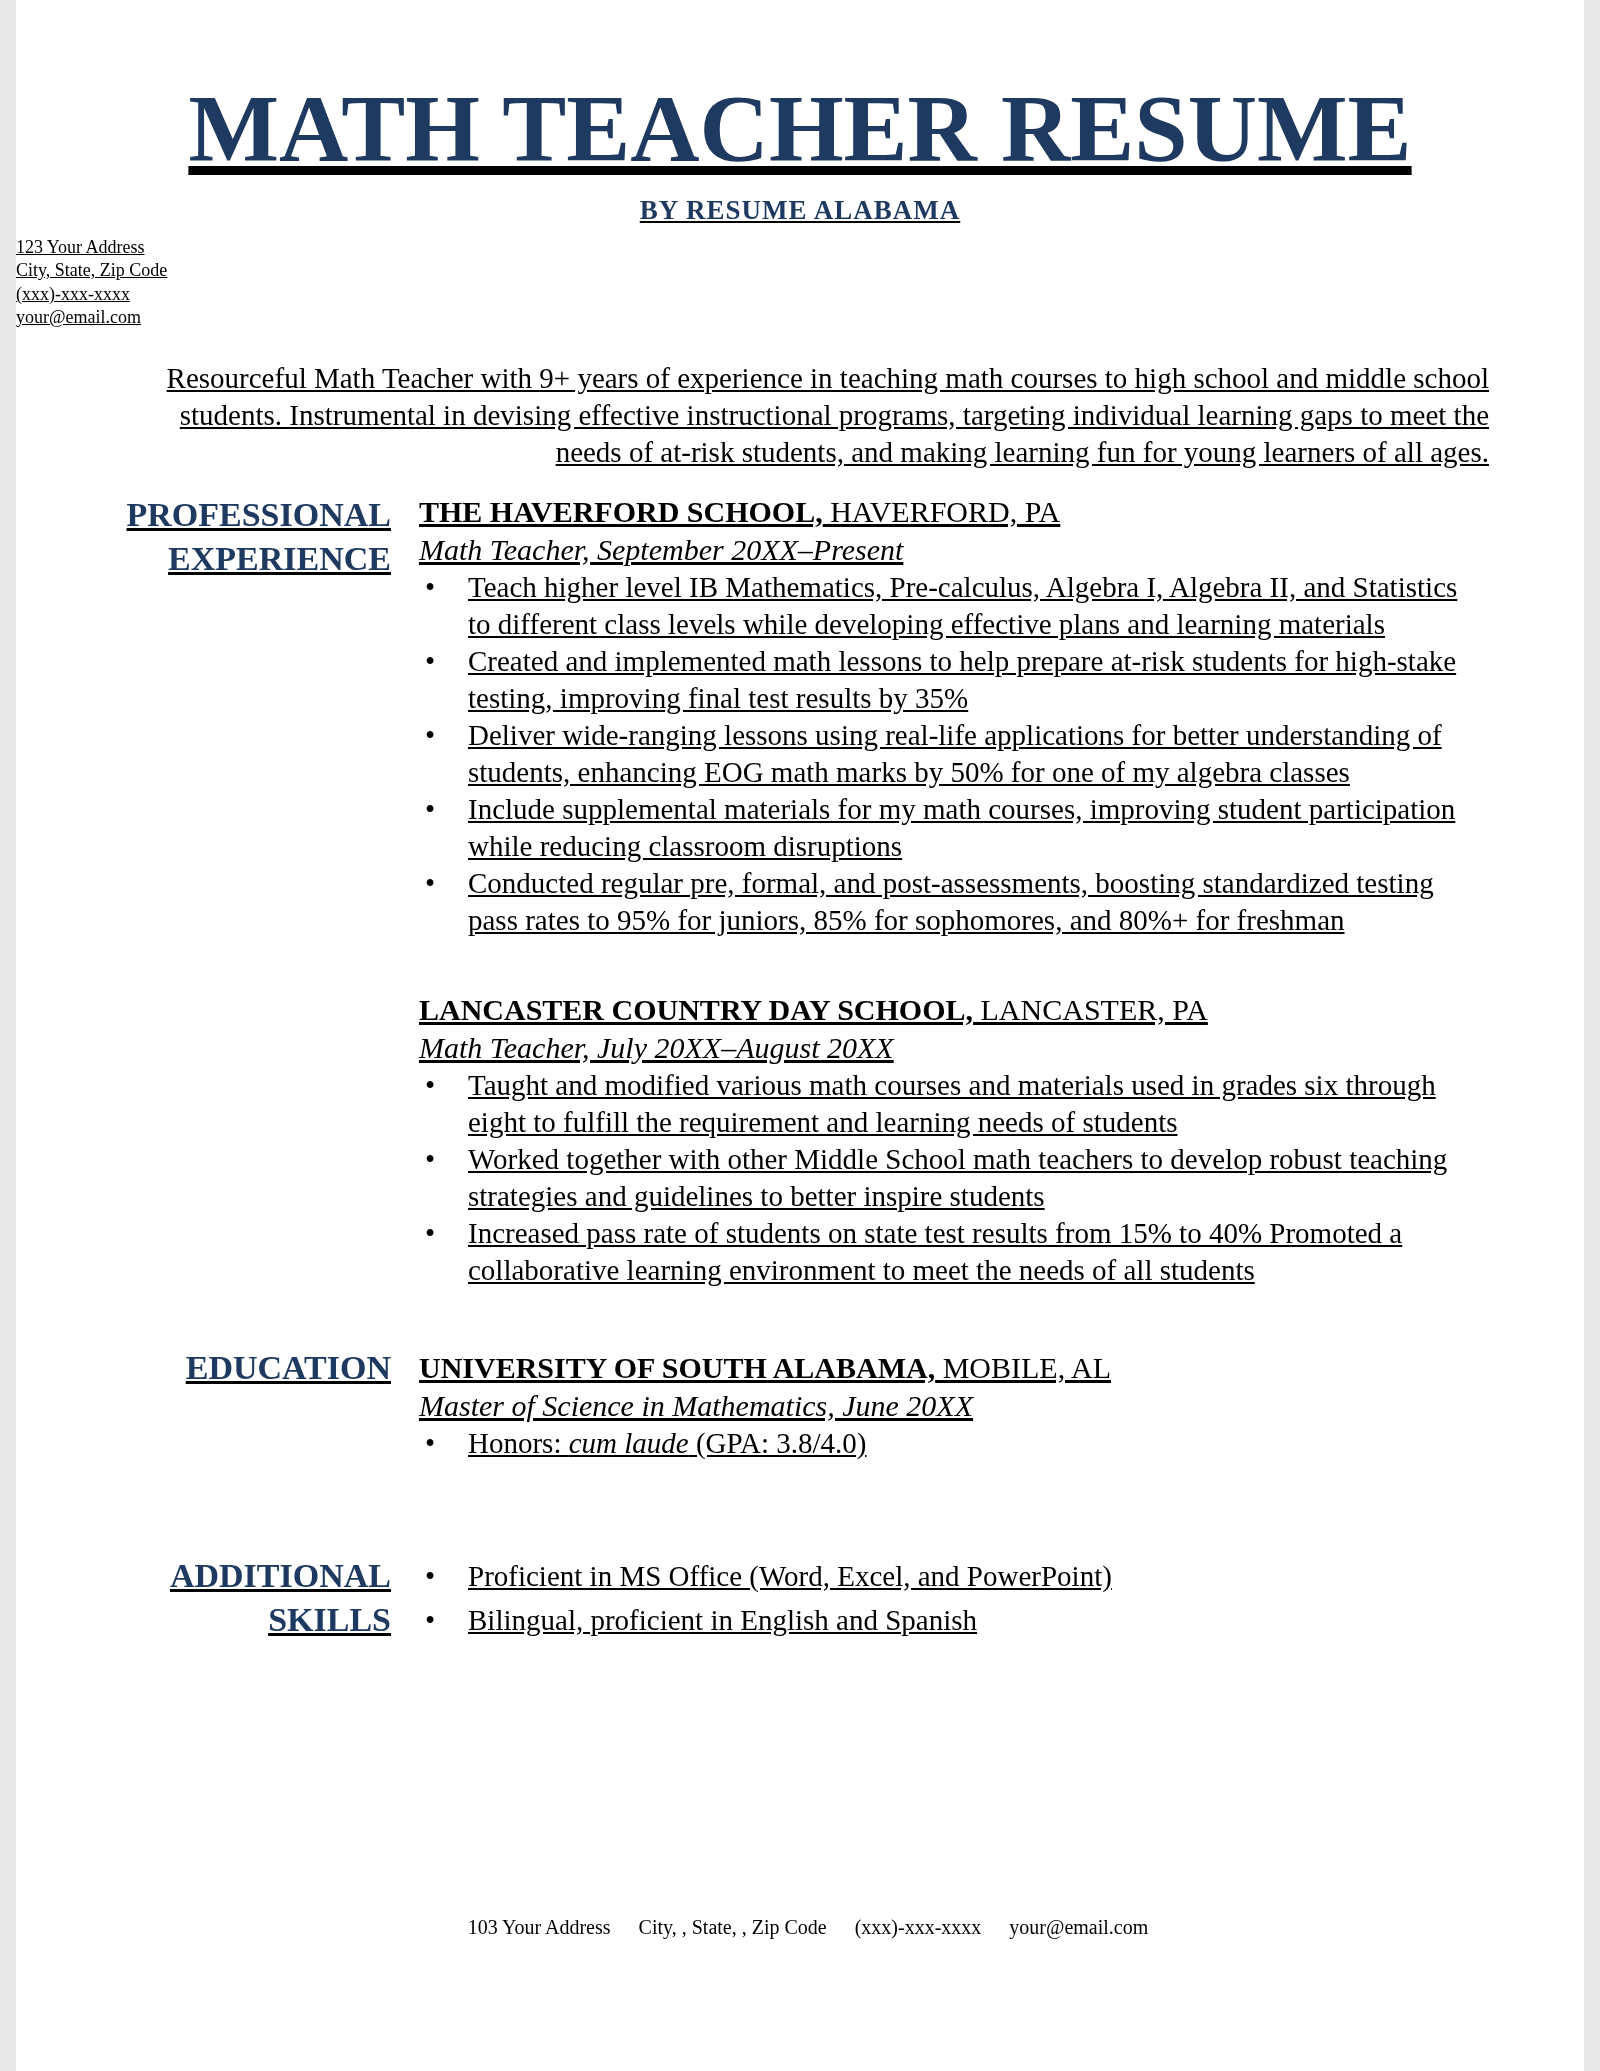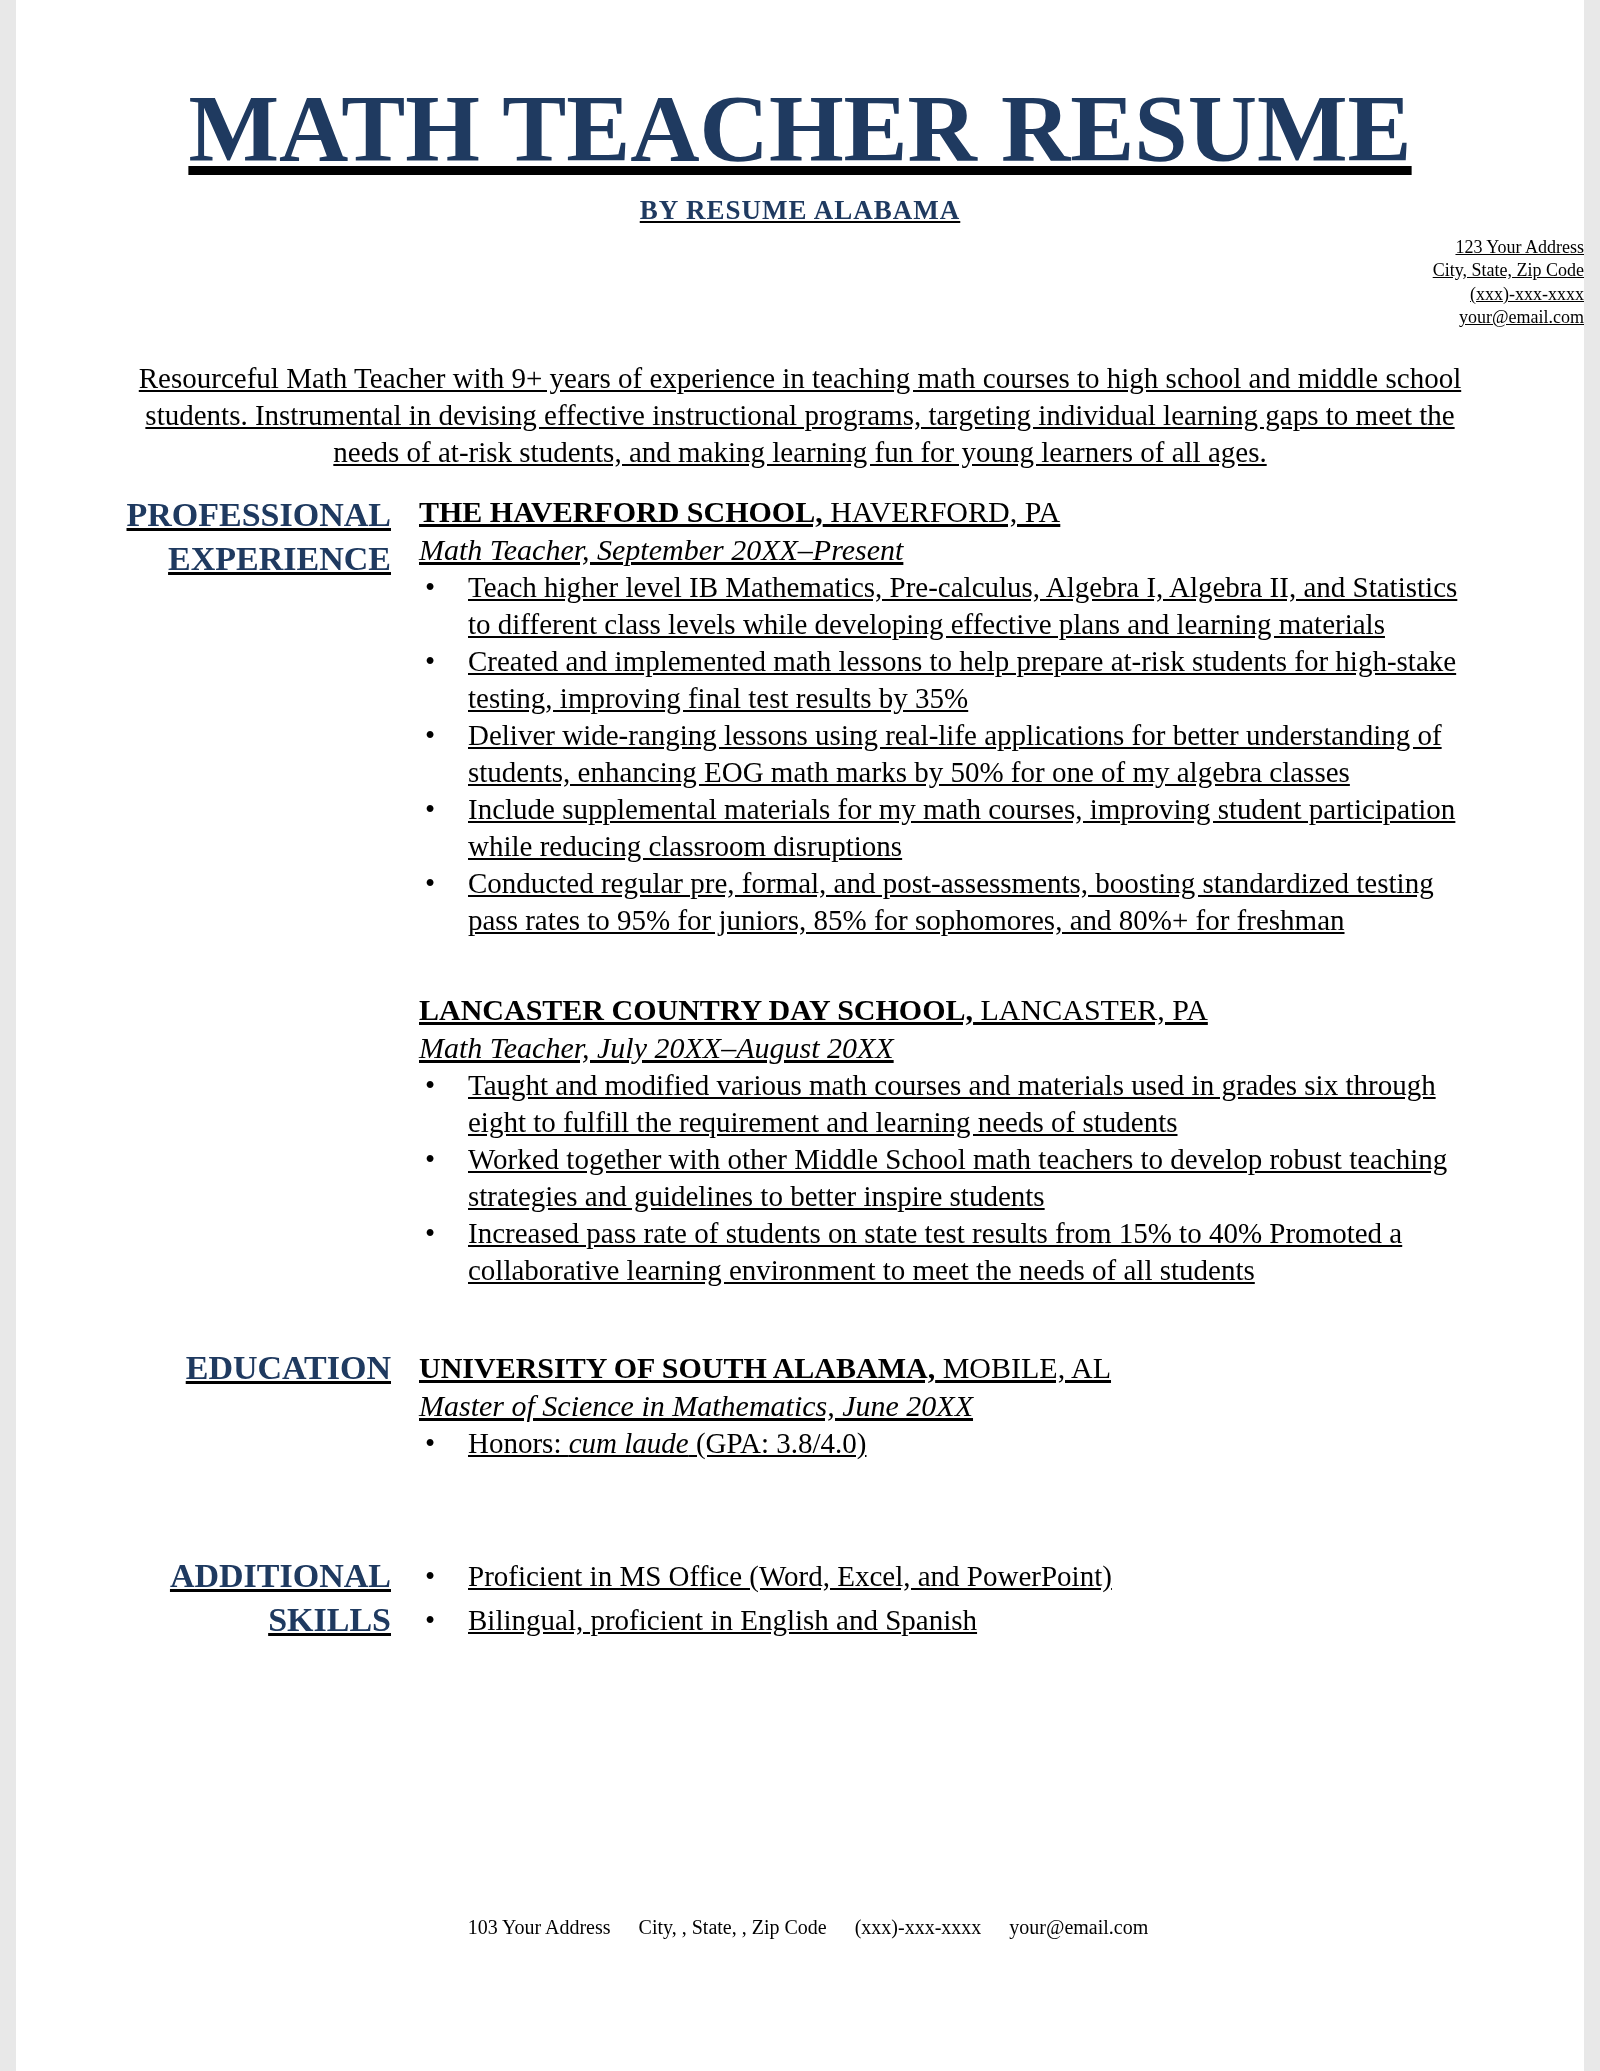--- a/index.html
+++ b/index.html
@@ -13,23 +13,23 @@
   }
   
   .title {
     margin:0; padding-top:80px; text-align:center;
     font-size:96px; line-height:1.02; font-weight:bold; color:var(--accent);
   }
   .byline {
     margin-top:17px; text-align:center;
     font-size:27px; font-weight:bold; letter-spacing:1px; color:var(--accent);
   }
-  .contact { margin-top:10px; text-align:right; font-size:18px; line-height:23.5px; }
+  .contact { margin-top:10px; text-align:left; font-size:18px; line-height:23.5px; }
   
-  .summary { margin:30px 95px 0; text-align:center; font-size:29px; line-height:37px; }
+  .summary { margin:30px 95px 0; text-align:right; font-size:29px; line-height:37px; }
   
   main { margin-top:22px; }
   .row { display:grid; grid-template-columns:285px 1fr; column-gap:28px; padding:0 108px 0 90px; }
   .sec-heading {
     margin:0; font-size:34px; line-height:44px; font-weight:bold;
     color:var(--accent); text-align:right;
   }
   .row-education .sec-heading, .single-line { line-height:38px; }
   .org-line { margin:0; font-size:30px; line-height:38px; font-weight:normal; }
   .org { font-weight:bold; }

